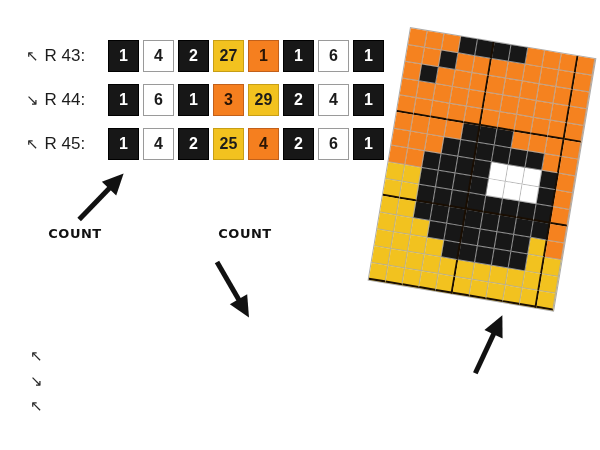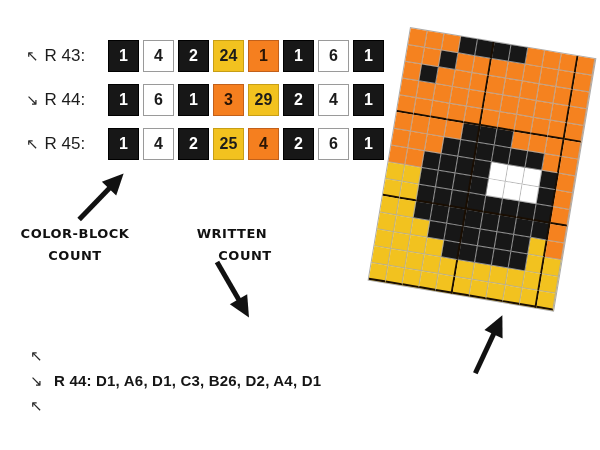--- a/index.html
+++ b/index.html
@@ -49,21 +49,21 @@
 
   <div>
       <div class="rle-row" style="top: 40px;">
         <div class="row-label">
           <span class="row-arrow">↖</span>
           <span>R 43:</span>
         </div>
         <div class="block black">1</div>
         <div class="block white">4</div>
         <div class="block black">2</div>
-        <div class="block yellow">24</div>
+        <div class="block yellow">27</div>
         <div class="block orange">1</div>
         <div class="block black">1</div>
         <div class="block white">6</div>
         <div class="block black">1</div>
       </div>
       <div class="rle-row" style="top: 84px;">
         <div class="row-label">
           <span class="row-arrow">↘</span>
           <span>R 44:</span>
         </div>
@@ -86,26 +86,24 @@
         <div class="block black">2</div>
         <div class="block yellow">25</div>
         <div class="block orange">4</div>
         <div class="block black">2</div>
         <div class="block white">6</div>
         <div class="block black">1</div>
       </div>
     </div>
 
   <div class="comic" style="left:20px;top:223px;width:110px;">
-    <div>COLOR-BLOCK</div>
     <div>COUNT</div>
   </div>
 
   <div class="comic" style="left:190px;top:223px;width:84px;">
-    <div>WRITTEN</div>
     <div style="padding-left:26px;">COUNT</div>
   </div>
 
 
   <svg class="big-arrow" style="left:60px;top:158px;" width="80" height="80">
     <g transform="rotate(44 40 40)">
       <line x1="40" y1="70" x2="40" y2="22"></line>
       <polygon points="40,6 30,27 50,27"></polygon>
     </g>
   </svg>
@@ -123,21 +121,20 @@
       <polygon points="40,6 30,27 50,27"></polygon>
     </g>
   </svg>
 
   <div class="written-list">
       <div class="written-line">
         <span class="row-arrow">↖</span>
       </div>
       <div class="written-line">
         <span class="row-arrow">↘</span>
-        <span>R 44: D1, A6, D1, C3, B26, D2, A4, D1</span>
       </div>
       <div class="written-line">
         <span class="row-arrow">↖</span>
       </div>
     </div>
 
   <div class="graph">
       <div class="cell" style="background: rgb(245, 130, 31);"></div>
       <div class="cell" style="background: rgb(245, 130, 31);"></div>
       <div class="cell" style="background: rgb(245, 130, 31);"></div>

